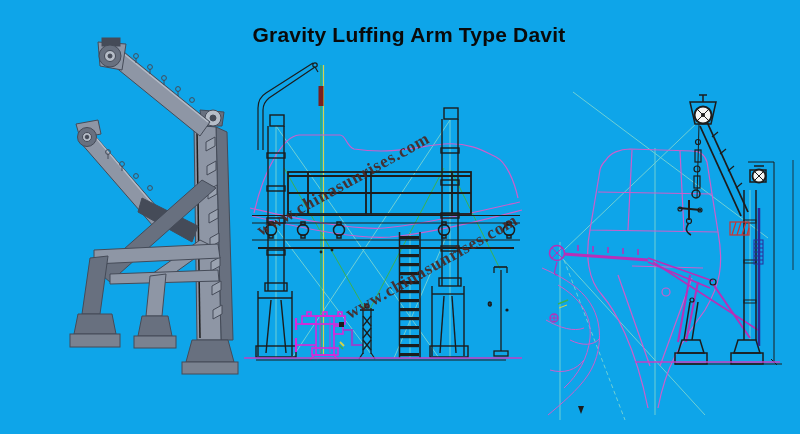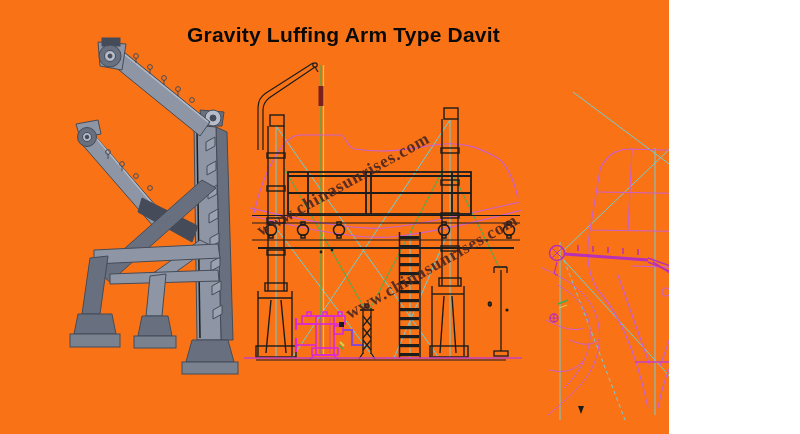--- a/index.html
+++ b/index.html
@@ -1,18 +1,18 @@
 <!DOCTYPE html>
 <html style="--ink: #1c1c1c; --magenta-boat: #cc5fcc; --magenta-arm: #b82fb8; --magenta-winch: #d928d9; --baseline-magenta: #c43fc4; --cyan: #6fcfd4; --green: #3cb050; --yellow: #d4d44a; --dark-red: #7a1f1f; --blue: #2a2a99; --red: #cc3333; --steel: #8e96a5; --steel-shade: #68707f; --steel-dark: #454b58; --steel-light: #b6bdc8; --watermark: #4a2520;"><head>
 <meta charset="utf-8">
 <style>
   html,body{margin:0;padding:0;}
   #stage{
-    position:relative;width:669px;height:434px;overflow:hidden;
-    background:#f97316;font-family:"Liberation Sans",sans-serif;
+    position:relative;width:800px;height:434px;overflow:hidden;
+    background:#0ea5e9;font-family:"Liberation Sans",sans-serif;
   }
   .title{
     position:absolute;top:23px;left:0;width:100%;text-align:center;
     font-size:21px;font-weight:700;color:#0a0a0a;letter-spacing:.2px;text-indent:18px;
   }
   .fig{position:absolute;}
   #fig-render{left:50px;top:30px;}
   #fig-front{left:244px;top:58px;}
   #fig-side{left:540px;top:70px;}
   .watermark{

